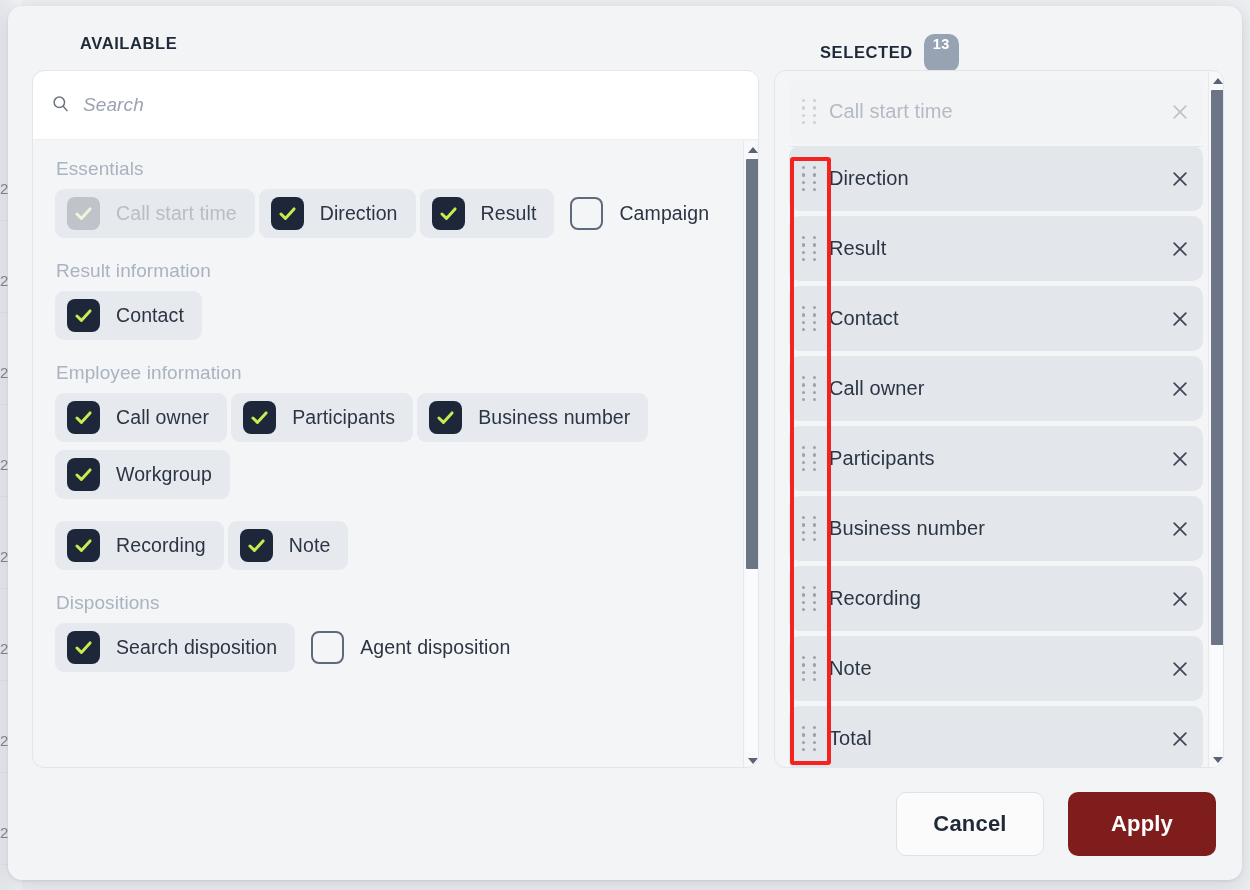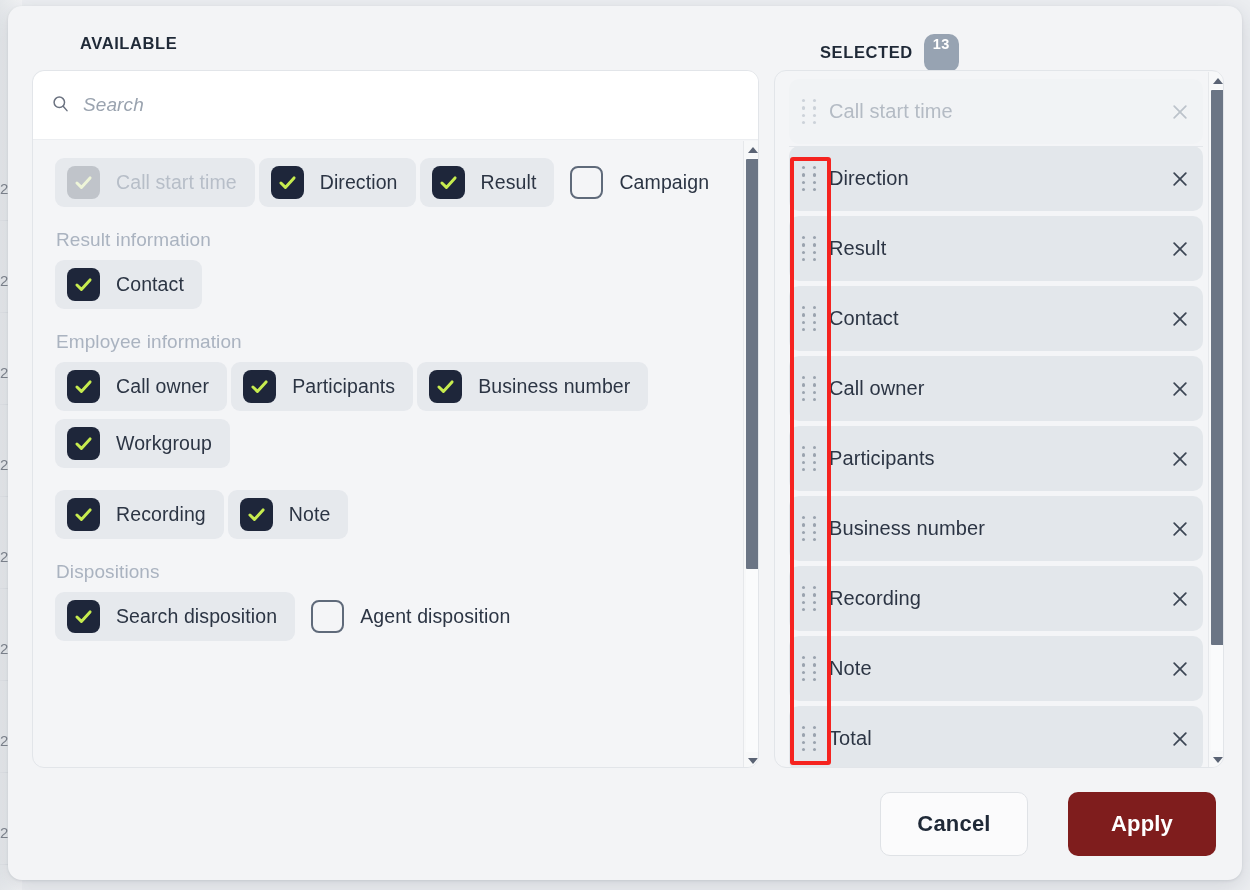--- a/index.html
+++ b/index.html
@@ -183,21 +183,21 @@
   .sbar .track { position: absolute; left: 2px; width: 13px; top: 17px; bottom: 17px; background: #fafbfc; }
   .sbar .thumb { position: absolute; left: 2px; width: 13px; background: #6b7585; border-radius: 1px; }
 
   #available-sbar { left: 710px; top: 70px; height: 628px; }
   #selected-sbar  { left: 433px; top: 1px;  height: 696px; }
 
   
   #footer {
     position: absolute; left: 0; bottom: 0; width: 1234px; height: 112px;
     display: flex; align-items: center; justify-content: flex-end;
-    gap: 40px; padding-right: 26px;
+    gap: 24px; padding-right: 26px;
   }
   .btn {
     font-family: "Liberation Sans", sans-serif;
     font-size: 22px; font-weight: bold; letter-spacing: .2px;
     border-radius: 10px; cursor: pointer;
     display: flex; align-items: center; justify-content: center;
   }
   #cancel-button {
     width: 148px; height: 64px;
     background: #fbfbfc; color: #1f2937;
@@ -256,20 +256,21 @@
           <svg id="search-icon" viewBox="0 0 24 24" fill="none" stroke="currentColor" stroke-width="1.9" stroke-linecap="round">
             <circle cx="10.5" cy="10.5" r="6.6"></circle>
             <line x1="15.4" y1="15.6" x2="20.2" y2="21"></line>
           </svg>
         </span>
         <input id="search-input" type="text" placeholder="Search" style="">
       </div>
 
       <div id="available-scroll">
           <div class="group">
+            <div class="group-title">Essentials</div>
             <div class="chip-row">
               <div class="chip on dim">
                 <span class="cbox checked dim">
                   <svg viewBox="0 0 24 24" fill="none" stroke-width="3.4" stroke-linecap="round" stroke-linejoin="round">
                     <path d="M4.5 12.6 L9.6 17.6 L19.5 6.8"></path>
                   </svg>
                 </span>
                 <span class="chip-label">Call start time</span>
               </div>
               <div class="chip on">

